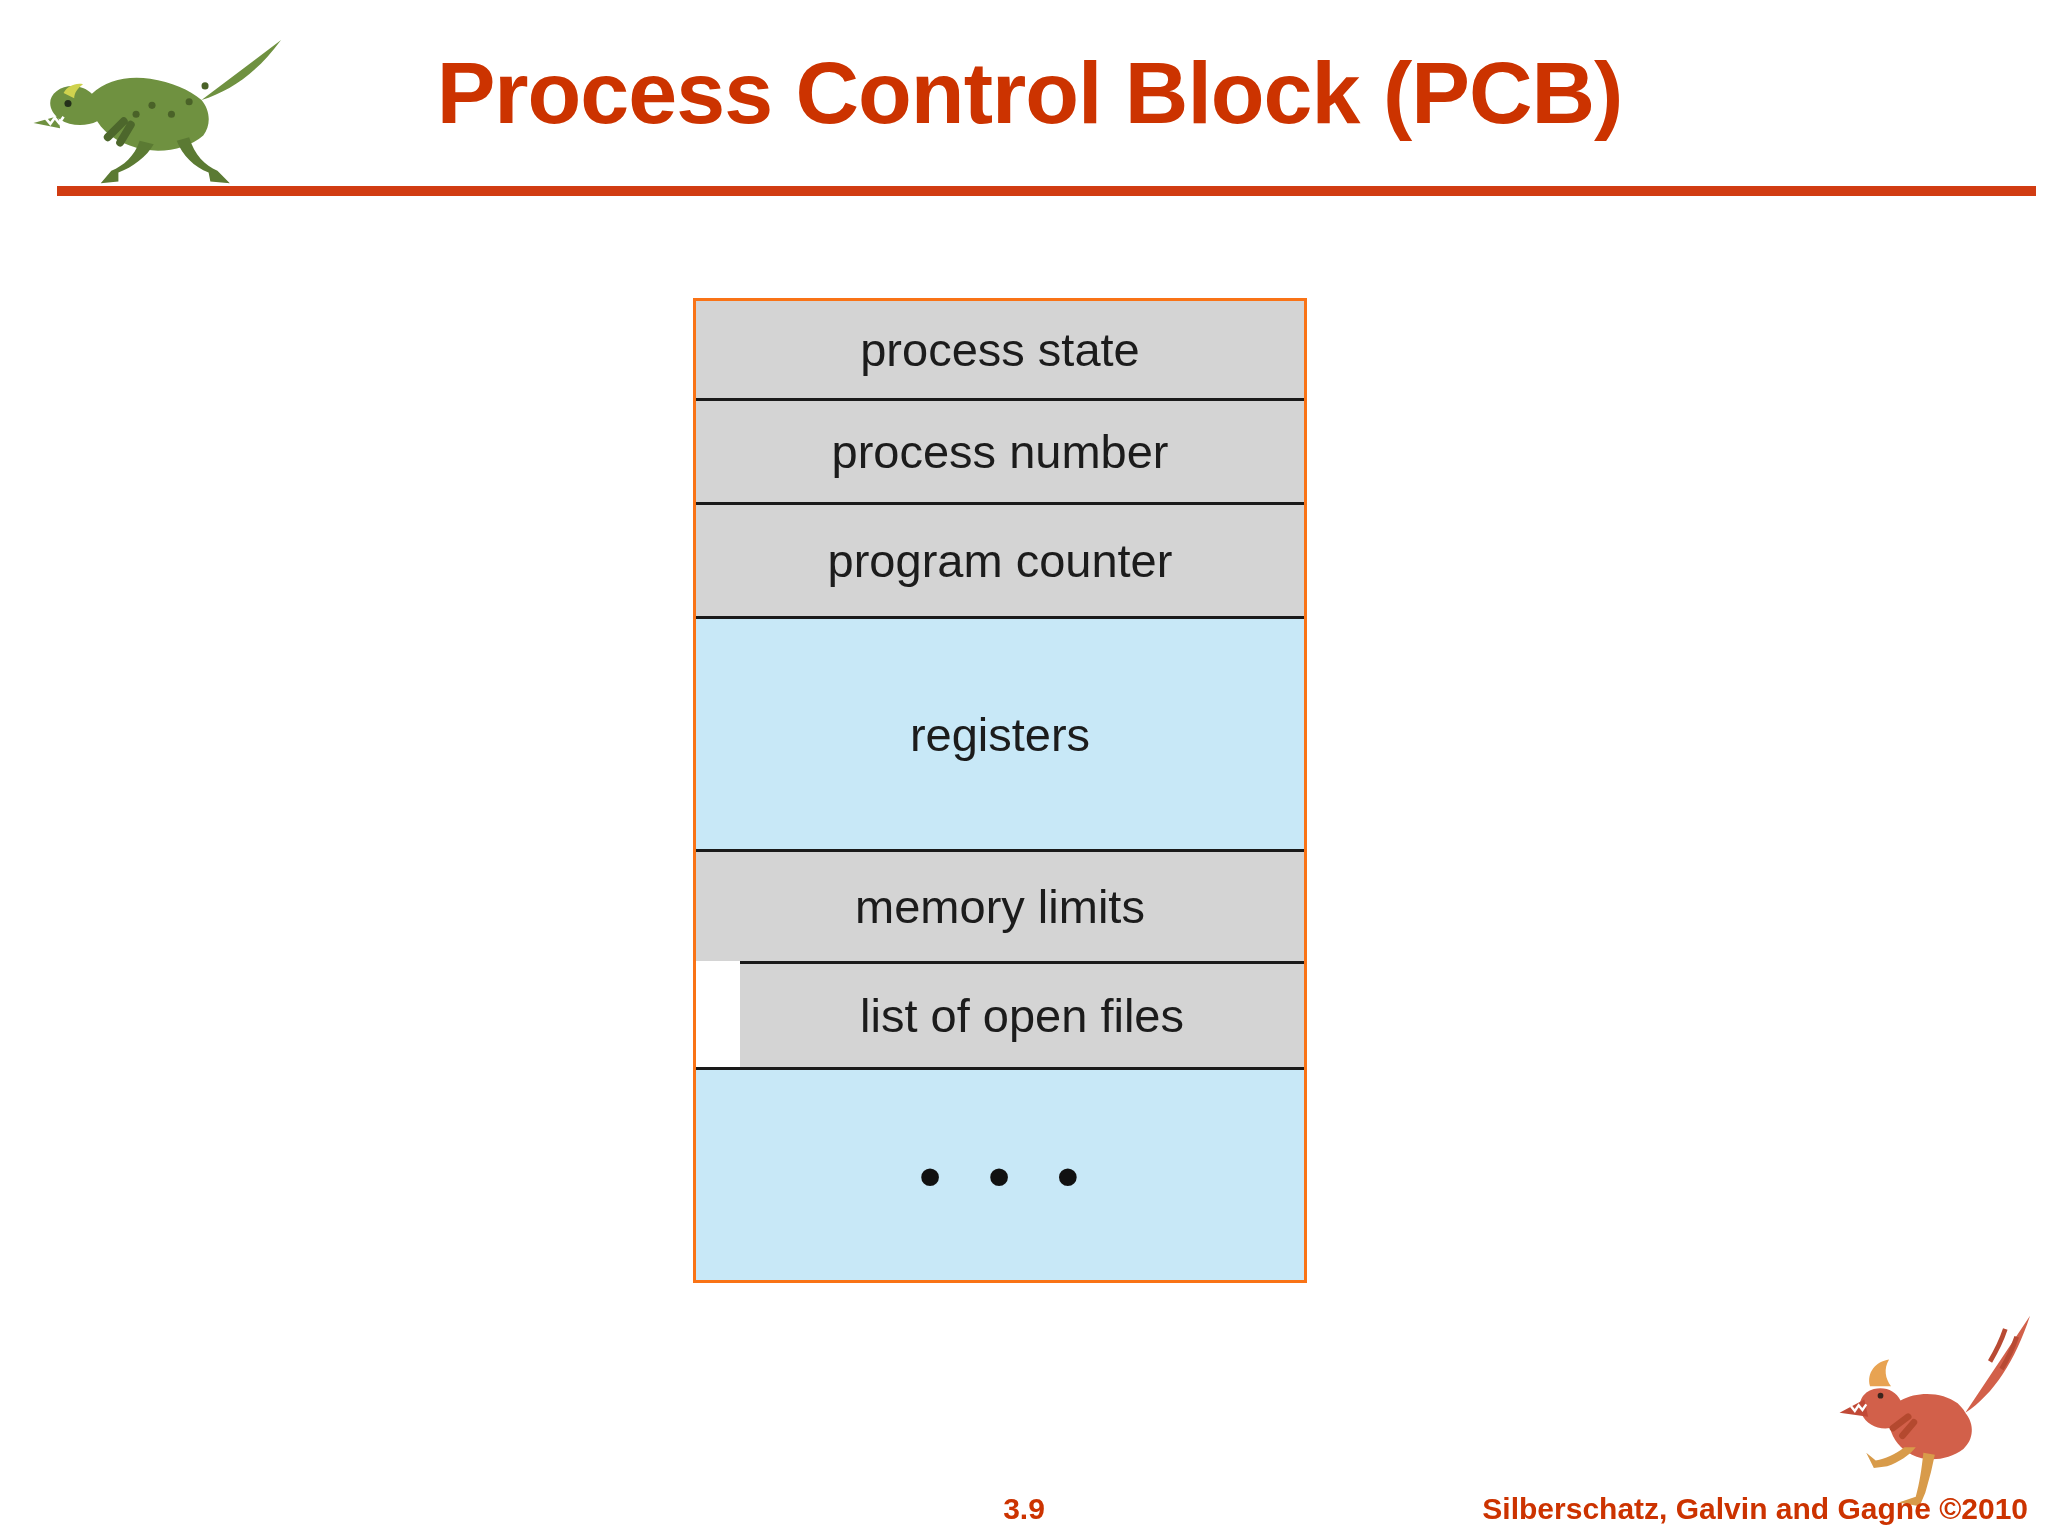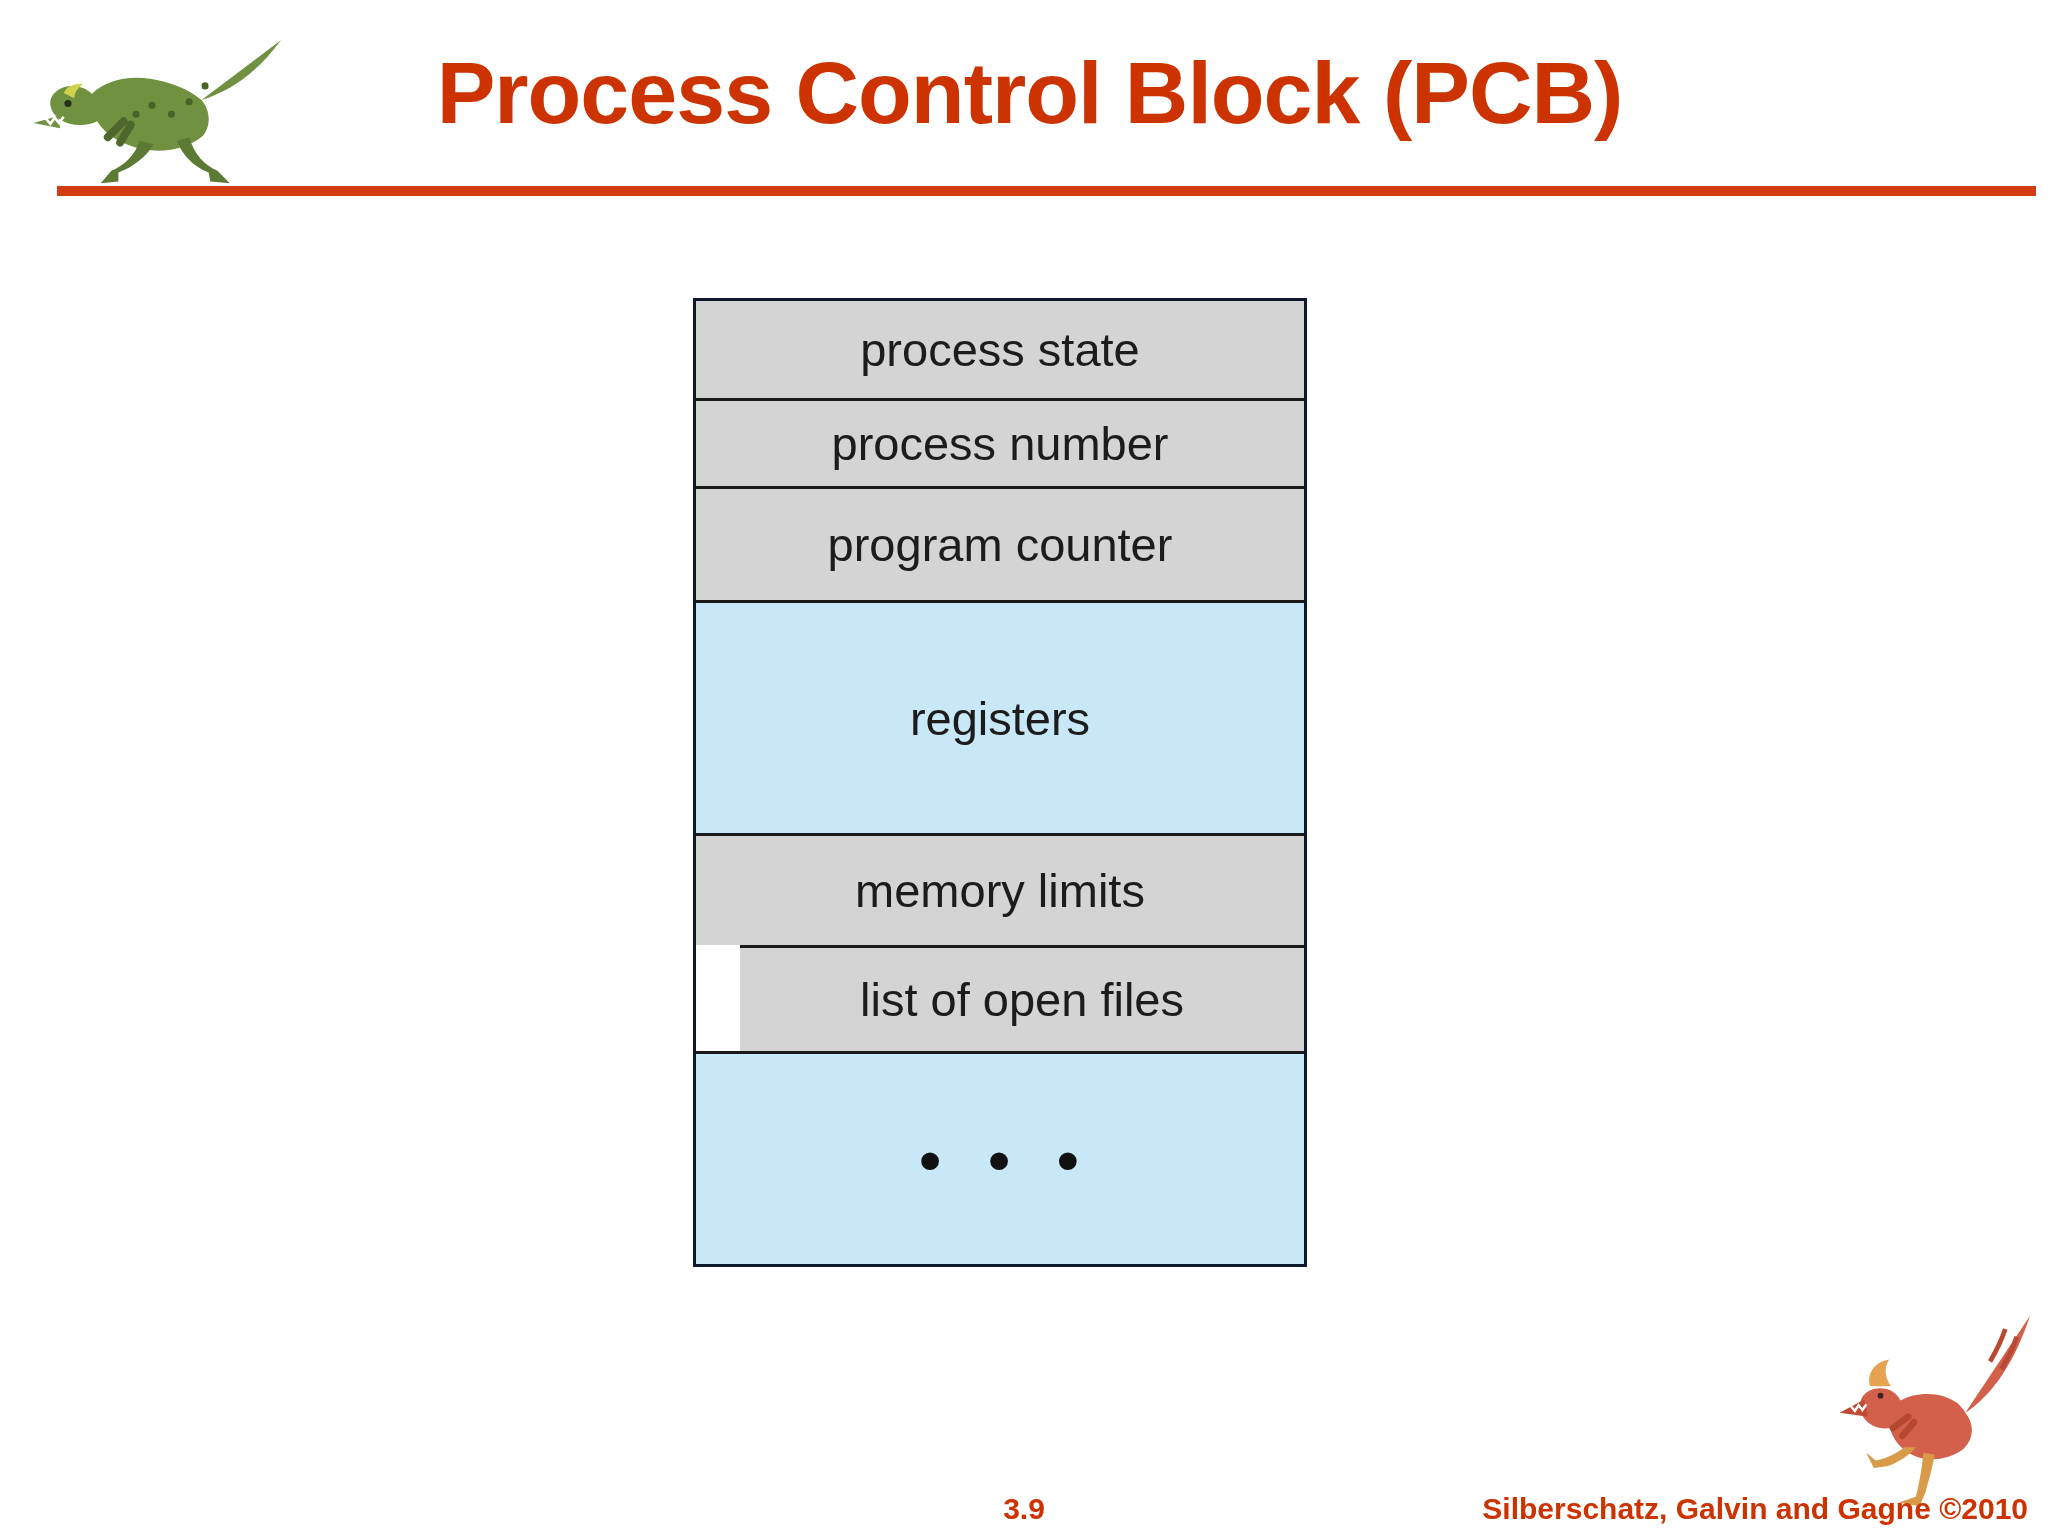--- a/index.html
+++ b/index.html
@@ -42,37 +42,37 @@
     position: absolute;
     right: 10px; bottom: 26px;
     width: 214px; height: 200px;
   }
 
   
   .pcb {
     position: absolute;
     left: 693px; top: 298px;
     width: 614px;
-    border: 3px solid #0f172a;
+    border: 3px solid #f97316;
     box-sizing: border-box;
   }
   .pcb-row {
     box-sizing: border-box;
     display: flex;
     align-items: center;
     justify-content: center;
     font-size: 47px;
     color: #1c1c1c;
     border-top: 3px solid #1a1a1a;
   }
   .pcb-row:first-child { border-top: none; }
   .gray { background: #d4d4d4; }
   .blue { background: #c8e8f7; align-items: center; }
   .r0 { height: 97px; }
-  .r1 { height: 88px; }
+  .r1 { height: 104px; }
   .r2 { height: 114px; }
   .r3 { height: 233px; }
   .r4 { height: 112px; }
   .r5 { height: 106px; margin-left: 44px; }
   .r6 { height: 213px; }
   .dots {
     font-size: 62px;
     font-weight: bold;
     word-spacing: 26px;
     letter-spacing: 2px;

